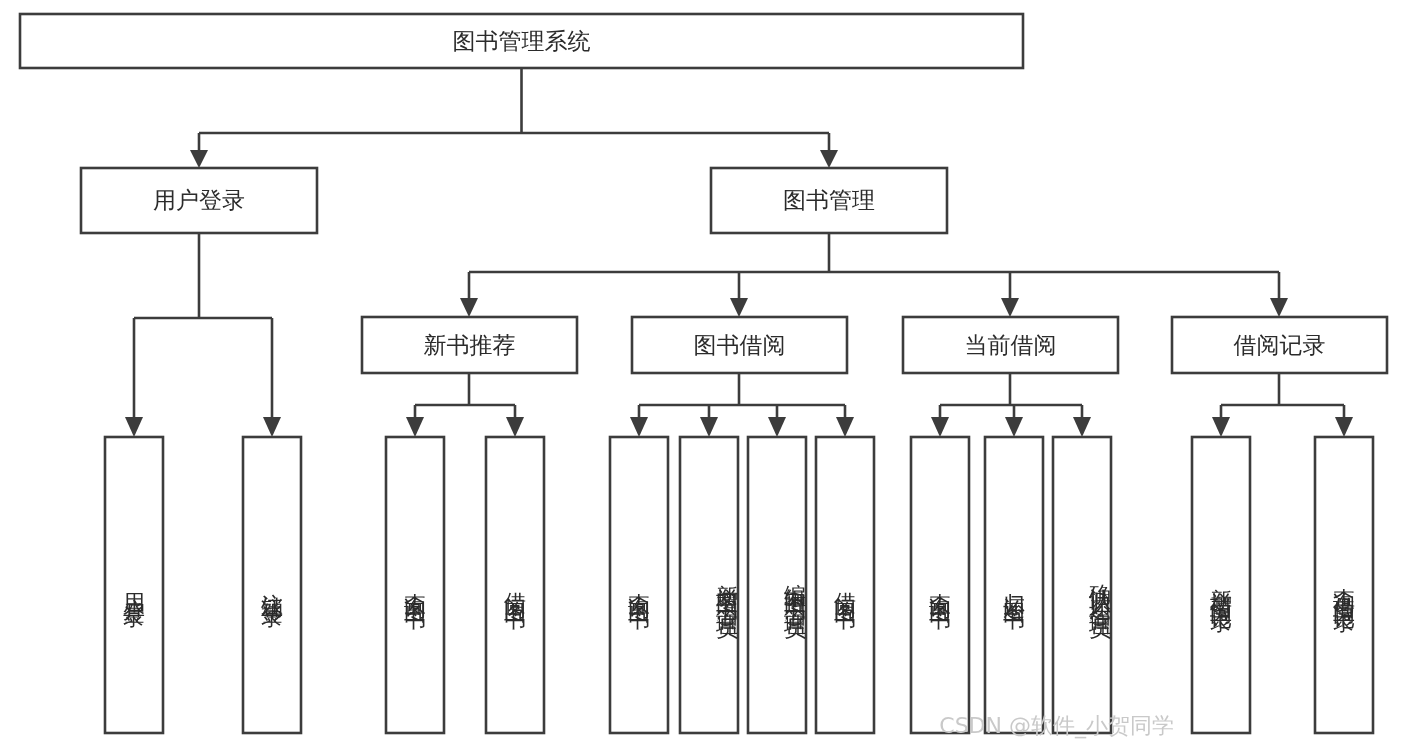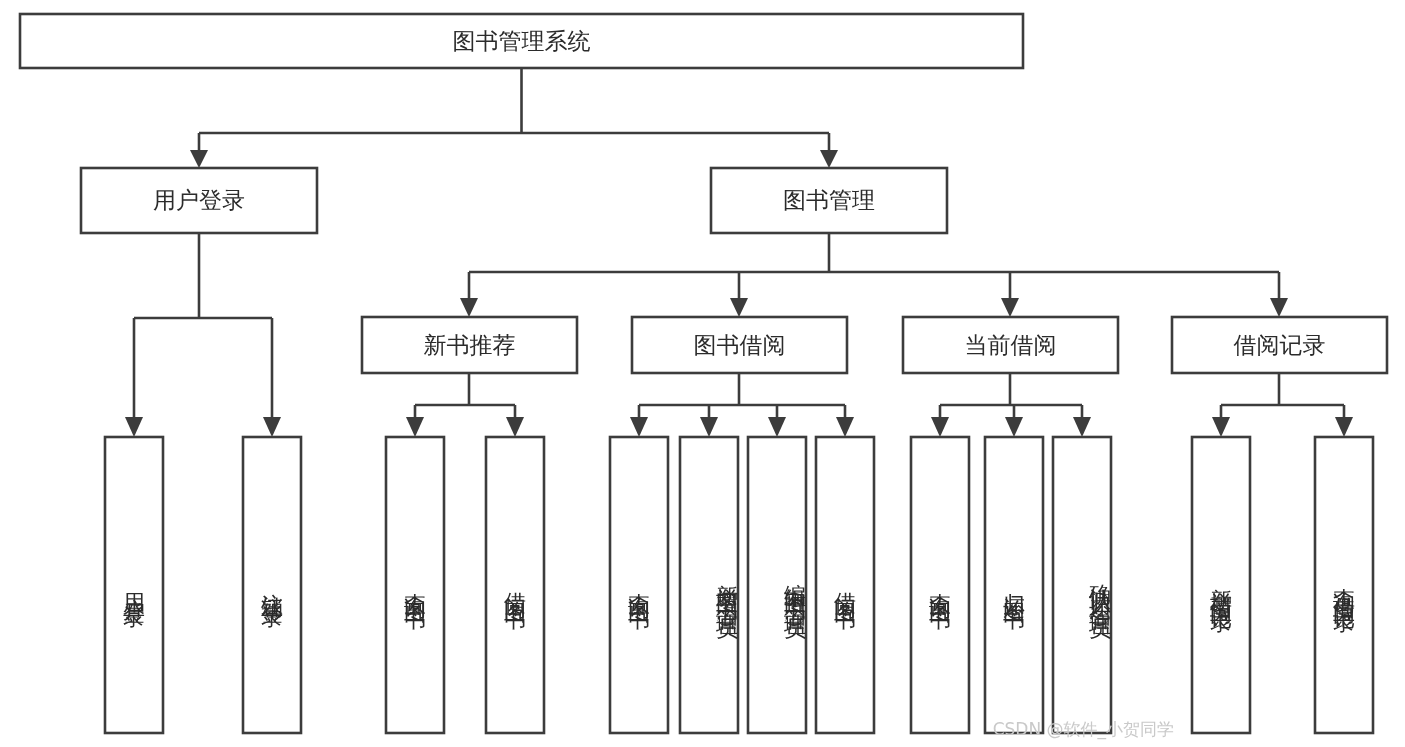--- a/index.html
+++ b/index.html
@@ -66,21 +66,21 @@
     pointer-events: none;
   }
   .leaf-label.center-v {
     align-items: center;
   }
   #watermark {
     position: absolute;
     right: 12px;
     bottom: 6px;
     font-family: "DejaVu Sans", "Liberation Sans", sans-serif;
-    font-size: 17px;
+    font-size: 22px;
     color: #c9c9c9;
     white-space: nowrap;
     user-select: none;
   }
 </style>
 </head>
 <body>
 
 <div id="diagram-root">
 

